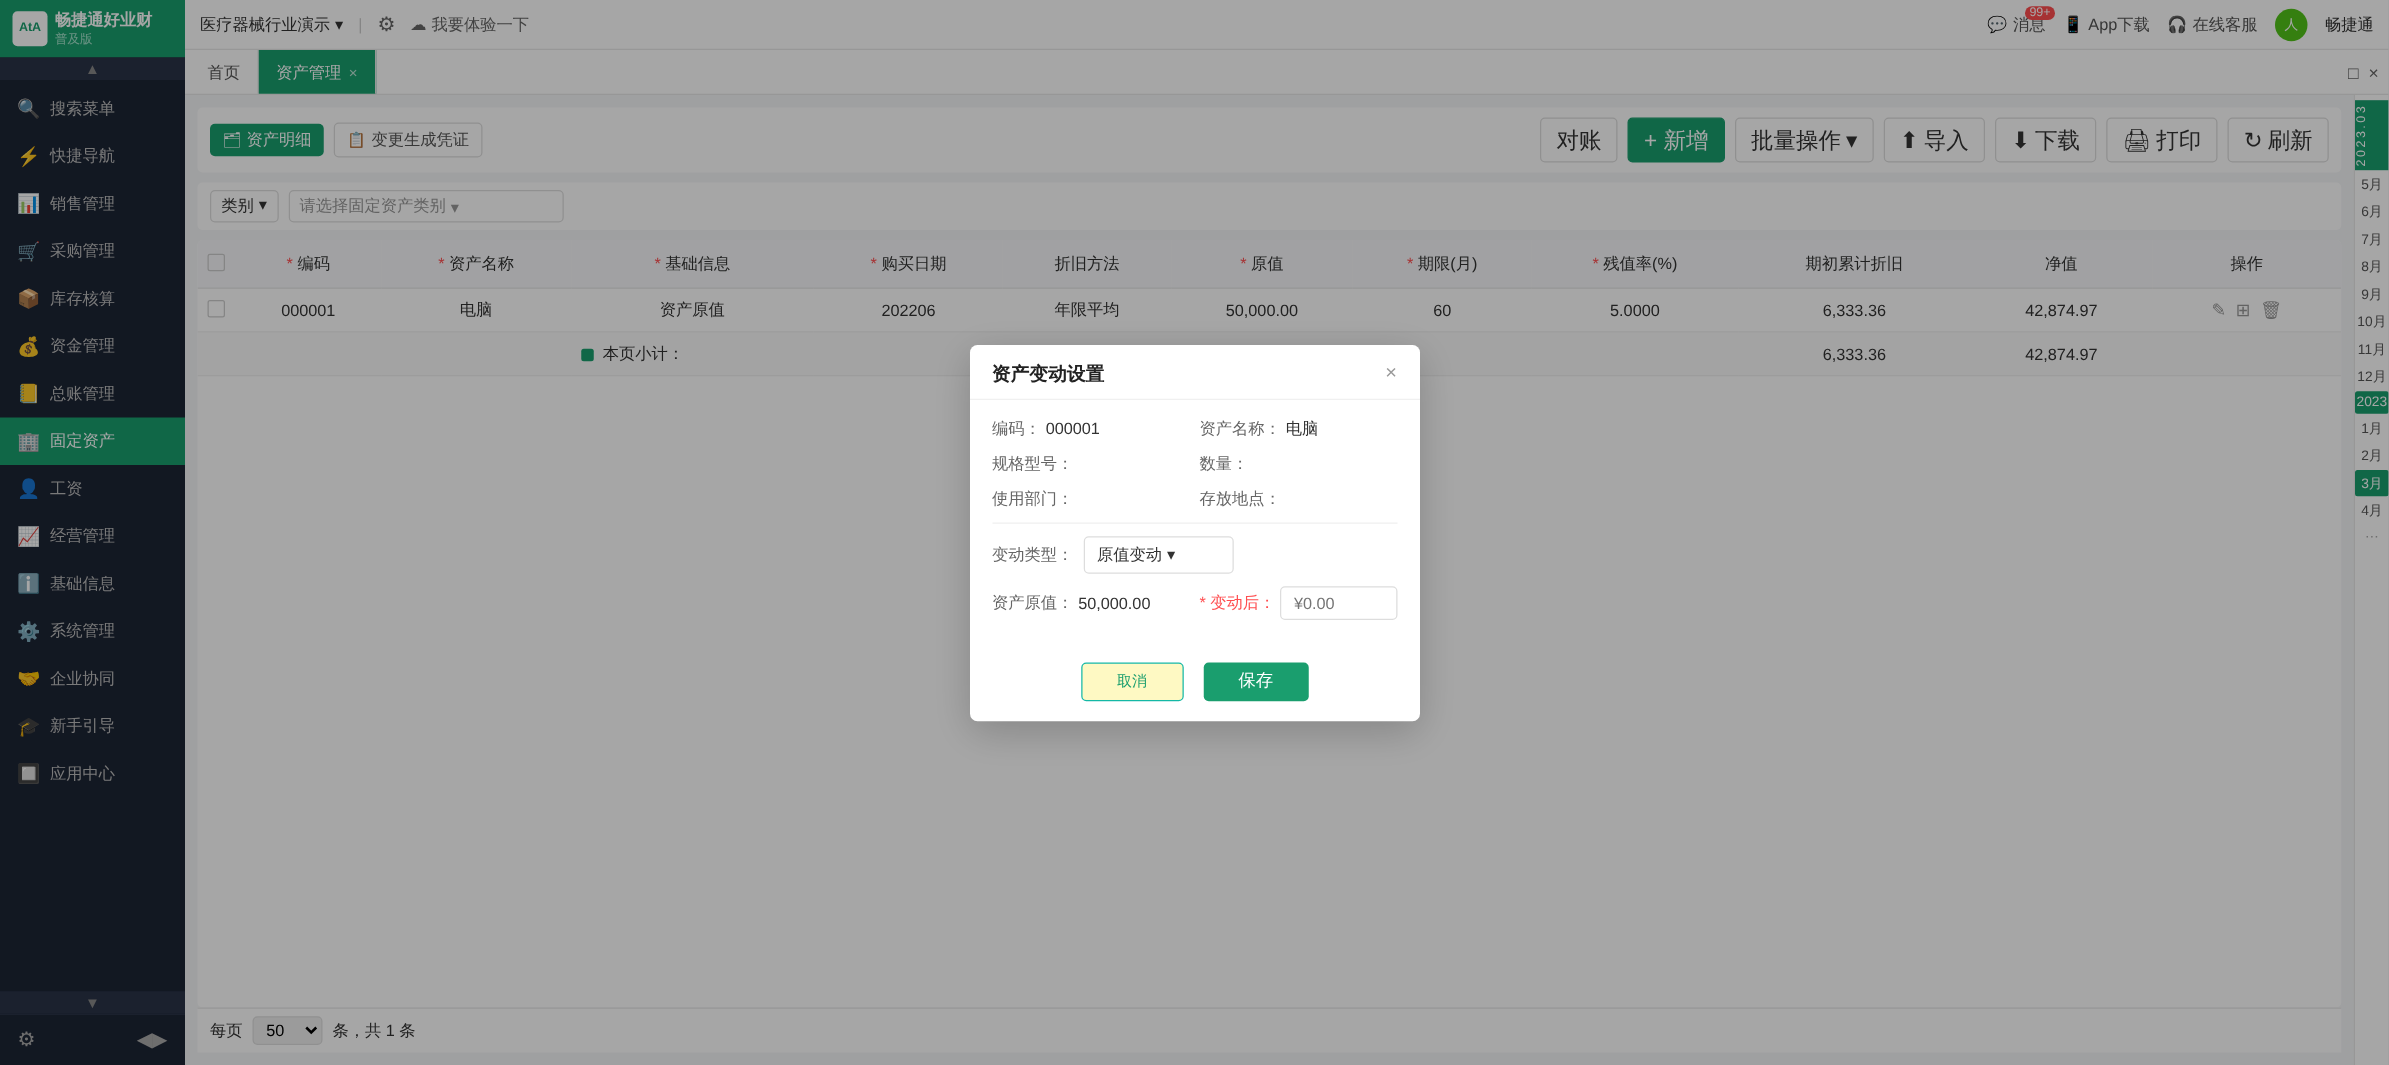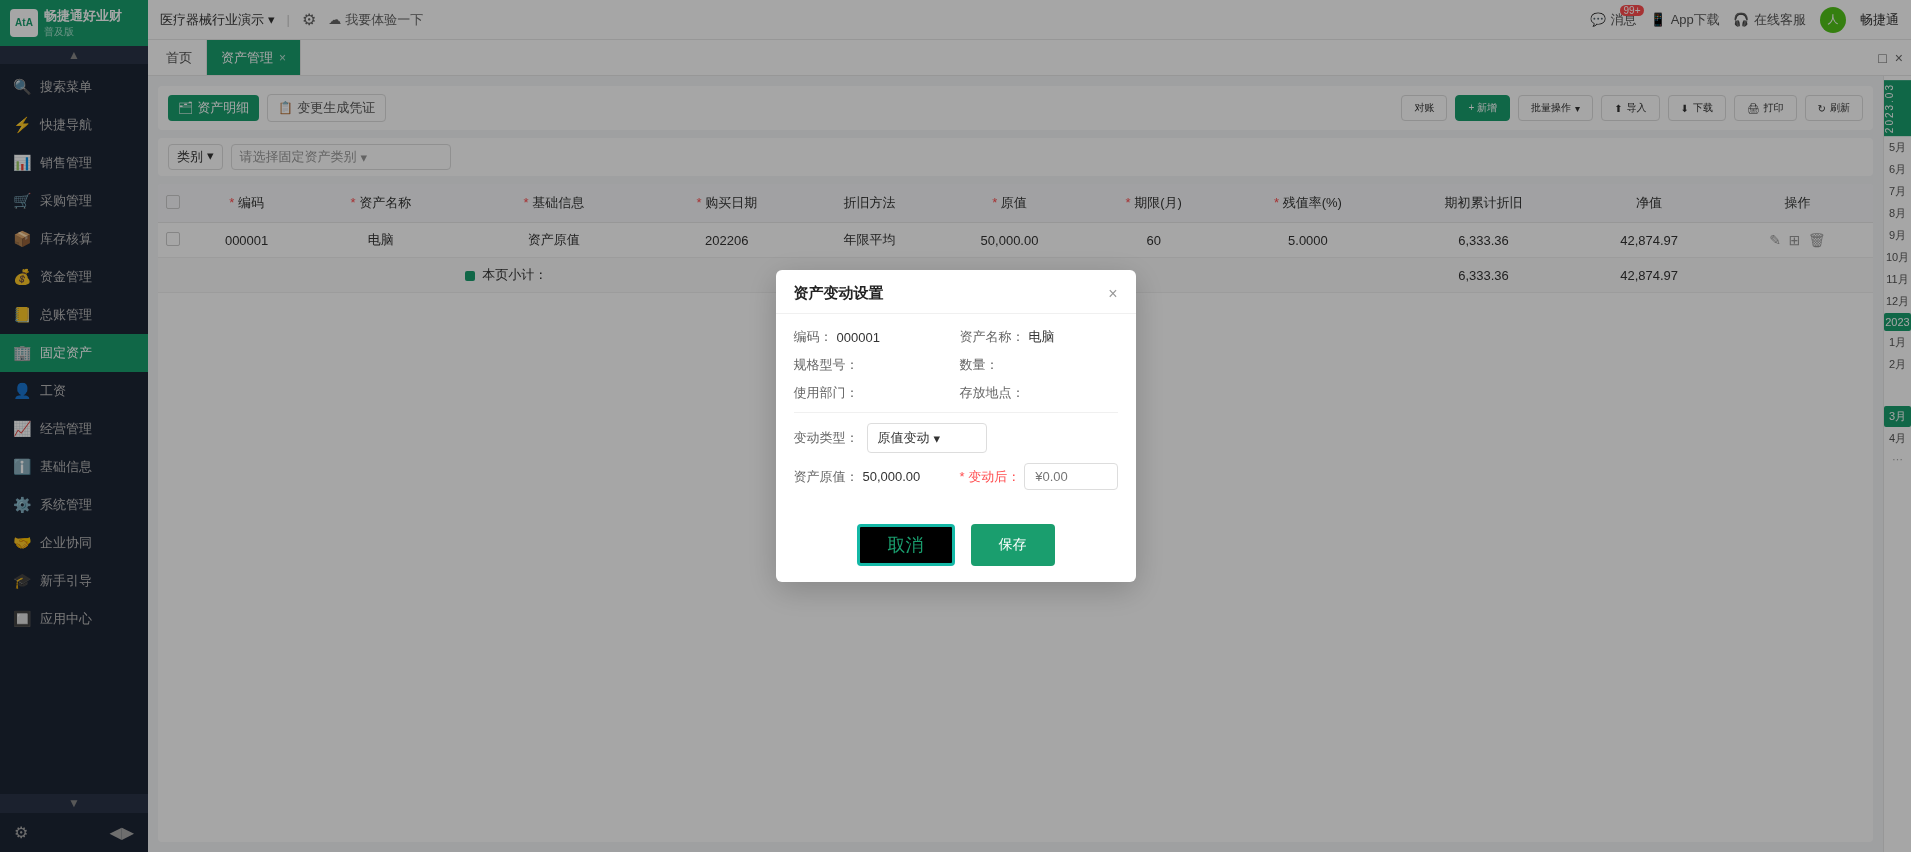--- a/index.html
+++ b/index.html
@@ -47,42 +47,42 @@
 
     
     .table-area { flex: 1; overflow: hidden; display: flex; flex-direction: column; padding: 10px; }
 
     
     .toolbar { display: flex; align-items: center; gap: 8px; margin-bottom: 8px; background: #fff; padding: 8px 10px; border-radius: 4px; }
     .toolbar-tab { display: flex; align-items: center; gap: 4px; padding: 4px 10px; border-radius: 4px; cursor: pointer; font-size: 13px; }
     .toolbar-tab.active { background: #1a9e6e; color: #fff; }
     .toolbar-tab.inactive { color: #555; border: 1px solid #ddd; }
     .toolbar-sep { flex: 1; }
-    .toolbar-btn { display: flex; align-items: center; gap: 4px; padding: 5px 12px; border-radius: 4px; cursor: pointer; font-size: 10px; border: 1px solid #ddd; background: #fff; color: #333; }
+    .toolbar-btn { display: flex; align-items: center; gap: 4px; padding: 5px 12px; border-radius: 4px; cursor: pointer; font-size: 18px; border: 1px solid #ddd; background: #fff; color: #333; }
     .toolbar-btn.primary { background: #1a9e6e; color: #fff; border-color: #1a9e6e; }
     .toolbar-btn.dropdown { position: relative; }
 
     
     .filter-bar { display: flex; align-items: center; gap: 8px; margin-bottom: 8px; background: #fff; padding: 6px 10px; border-radius: 4px; }
     .filter-select { display: flex; gap: 4px; border: 1px solid #ddd; border-radius: 4px; padding: 3px 8px; font-size: 13px; cursor: pointer; background: #fff; }
     .filter-input { flex: 1; max-width: 220px; display: flex; align-items: center; gap: 4px; border: 1px solid #ddd; border-radius: 4px; padding: 3px 8px; font-size: 13px; background: #fff; color: #999; }
 
     
     .data-table-wrap { flex: 1; background: #fff; border-radius: 4px; overflow: auto; }
     table { width: 100%; border-collapse: collapse; font-size: 13px; }
     thead th { background: #f7f8fa; padding: 10px 8px; text-align: center; border-bottom: 1px solid #e8e8e8; color: #333; font-weight: 500; white-space: nowrap; }
     thead th.required::before { content: "* "; color: #ff4d4f; }
     tbody td { padding: 8px 8px; text-align: center; border-bottom: 1px solid #f0f0f0; }
     .subtotal-row td { background: #fafafa; font-weight: 500; }
 
     
     .mini-cal { width: 28px; background: #fff; border-left: 1px solid #e8e8e8; display: flex; flex-direction: column; align-items: flex-end; padding: 4px 0; gap: 1px; font-size: 11px; flex-shrink: 0; }
     .mini-cal-year { background: #1a9e6e; color: #fff; width: 100%; text-align: center; padding: 3px 0; font-size: 10px; writing-mode: vertical-rl; transform: rotate(180deg); letter-spacing: 2px; }
     .mini-cal-month { width: 100%; text-align: center; padding: 3px 0; color: #555; cursor: pointer; font-size: 11px; }
-    .mini-cal-month.active { background: #1a9e6e; color: #fff; border-radius: 2px; margin-top: 30px; }
+    .mini-cal-month.active { background: #1a9e6e; color: #fff; border-radius: 2px; }
     .mini-cal-month.highlight { background: #e6f7ff; color: #1890ff; border-radius: 2px; }
 
     
     .pagination { background: #fff; padding: 6px 10px; display: flex; align-items: center; gap: 8px; font-size: 13px; border-top: 1px solid #e8e8e8; flex-shrink: 0; }
     .page-select { border: 1px solid #ddd; border-radius: 4px; padding: 2px 6px; font-size: 13px; }
 
     
     .overlay { position: fixed; top: 0; left: 0; right: 0; bottom: 0; background: rgba(0,0,0,0.35); z-index: 100; display: flex; align-items: center; justify-content: center; }
 
     
@@ -92,21 +92,21 @@
     .dialog-close { cursor: pointer; color: #999; font-size: 16px; }
     .dialog-body { padding: 14px 18px; }
     .dialog-row { display: flex; align-items: center; margin-bottom: 10px; gap: 8px; }
     .dialog-field { display: flex; align-items: center; flex: 1; gap: 4px; }
     .dialog-label { color: #666; font-size: 13px; white-space: nowrap; }
     .dialog-value { color: #333; font-size: 13px; }
     .dialog-divider { border: none; border-top: 1px solid #f0f0f0; margin: 10px 0; }
     .dialog-select { display: flex; align-items: center; gap: 4px; border: 1px solid #ddd; border-radius: 4px; padding: 5px 10px; font-size: 13px; cursor: pointer; min-width: 120px; background: #fff; }
     .dialog-input { border: 1px solid #ddd; border-radius: 4px; padding: 5px 10px; font-size: 13px; width: 100%; color: #bbb; }
     .dialog-actions { display: flex; justify-content: center; gap: 16px; padding: 10px 18px 16px 18px; }
-    .btn-cancel { border: 3px solid #14b8a6; color: #1a9e6e; background: #000000; border-radius: 4px; padding: 6px 28px; font-size: 18px; cursor: pointer; }
+    .btn-cancel { border: 1px solid #14b8a6; color: #1a9e6e; background: #fef9c3; border-radius: 4px; padding: 6px 28px; font-size: 12px; cursor: pointer; }
     .btn-save { background: #1a9e6e; color: #fff; border: none; border-radius: 4px; padding: 6px 28px; font-size: 14px; cursor: pointer; }
 
     .checkbox { width: 14px; height: 14px; border: 1px solid #ccc; border-radius: 2px; display: inline-block; }
     .op-icon { color: #999; cursor: pointer; font-size: 14px; margin: 0 2px; }
 
     .nav-scroll-up, .nav-scroll-down { text-align: center; color: #888; font-size: 12px; padding: 2px 0; cursor: pointer; background: #2a3347; }
   </style>
 </head>
 <body>
 
@@ -333,20 +333,29 @@
               <td></td>
               <td></td>
               <td>6,333.36</td>
               <td>42,874.97</td>
               <td></td>
             </tr>
           </tbody>
         </table>
       </div>
 
+      <div class="pagination">
+        <span>每页</span>
+        <select class="page-select">
+          <option>50</option>
+          <option>100</option>
+          <option>200</option>
+        </select>
+        <span>条，共 1 条</span>
+      </div>
     </div>
 
     <div class="mini-cal">
       <div class="mini-cal-year">2023.03</div>
       <div class="mini-cal-month">5月</div>
       <div class="mini-cal-month">6月</div>
       <div class="mini-cal-month">7月</div>
       <div class="mini-cal-month">8月</div>
       <div class="mini-cal-month">9月</div>
       <div class="mini-cal-month">10月</div>

